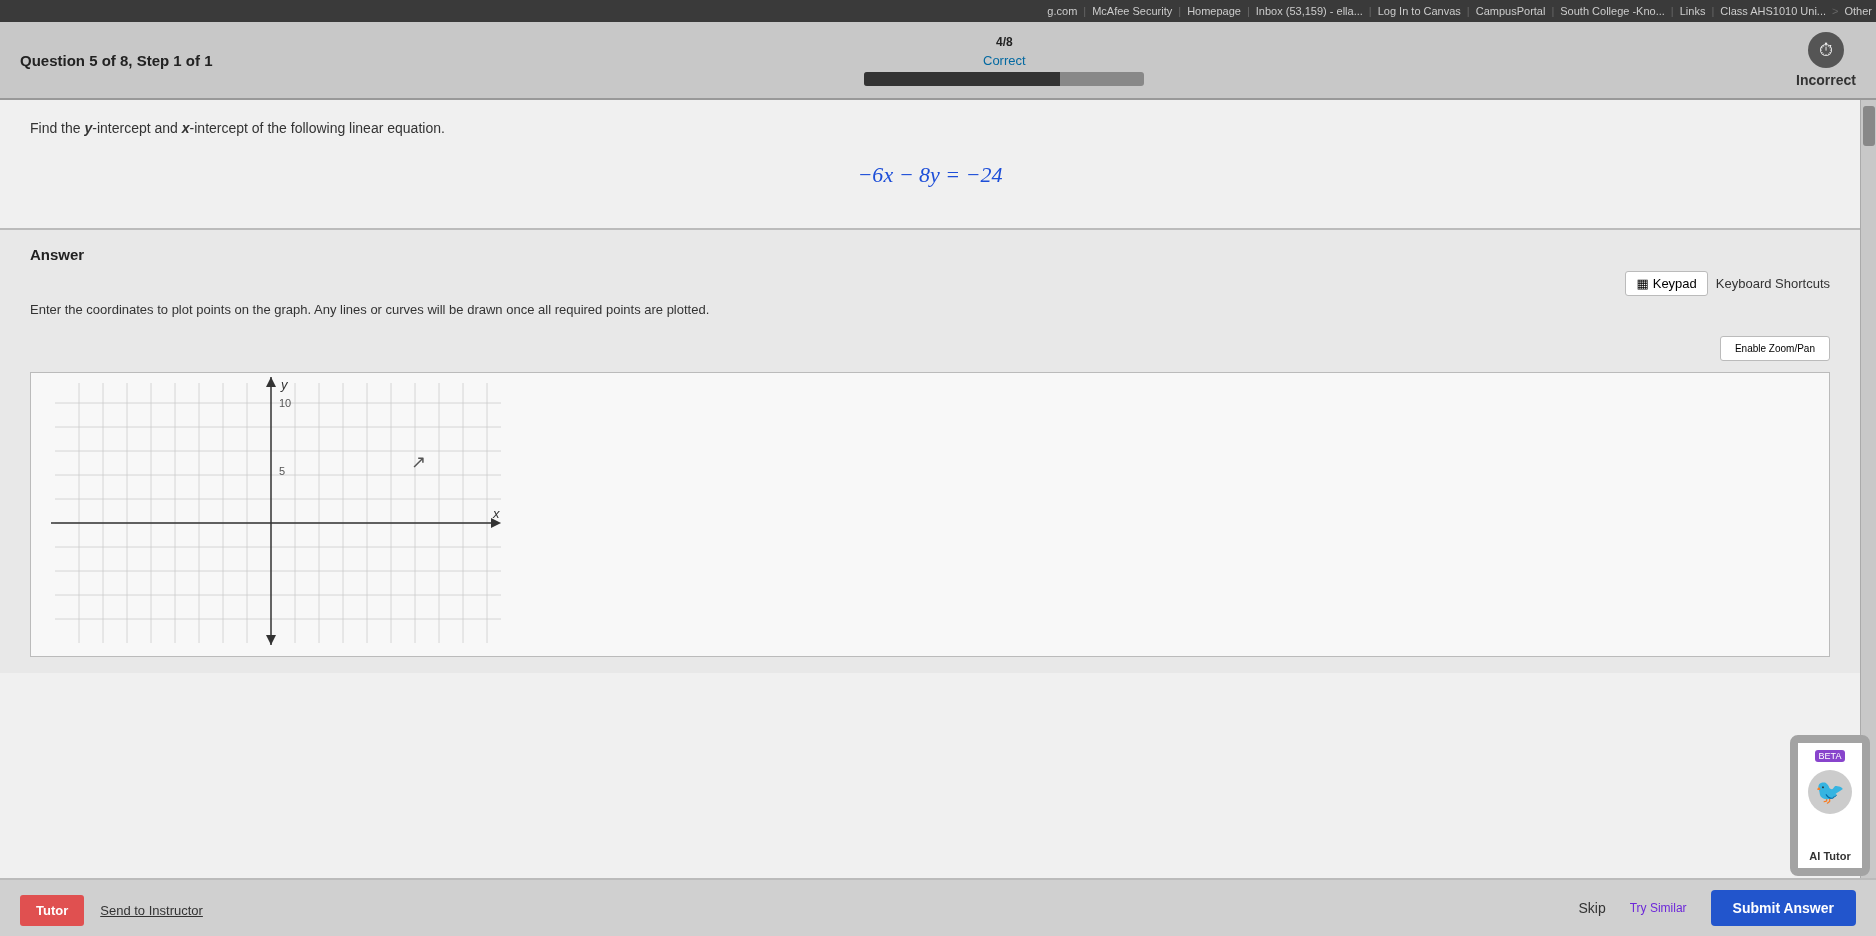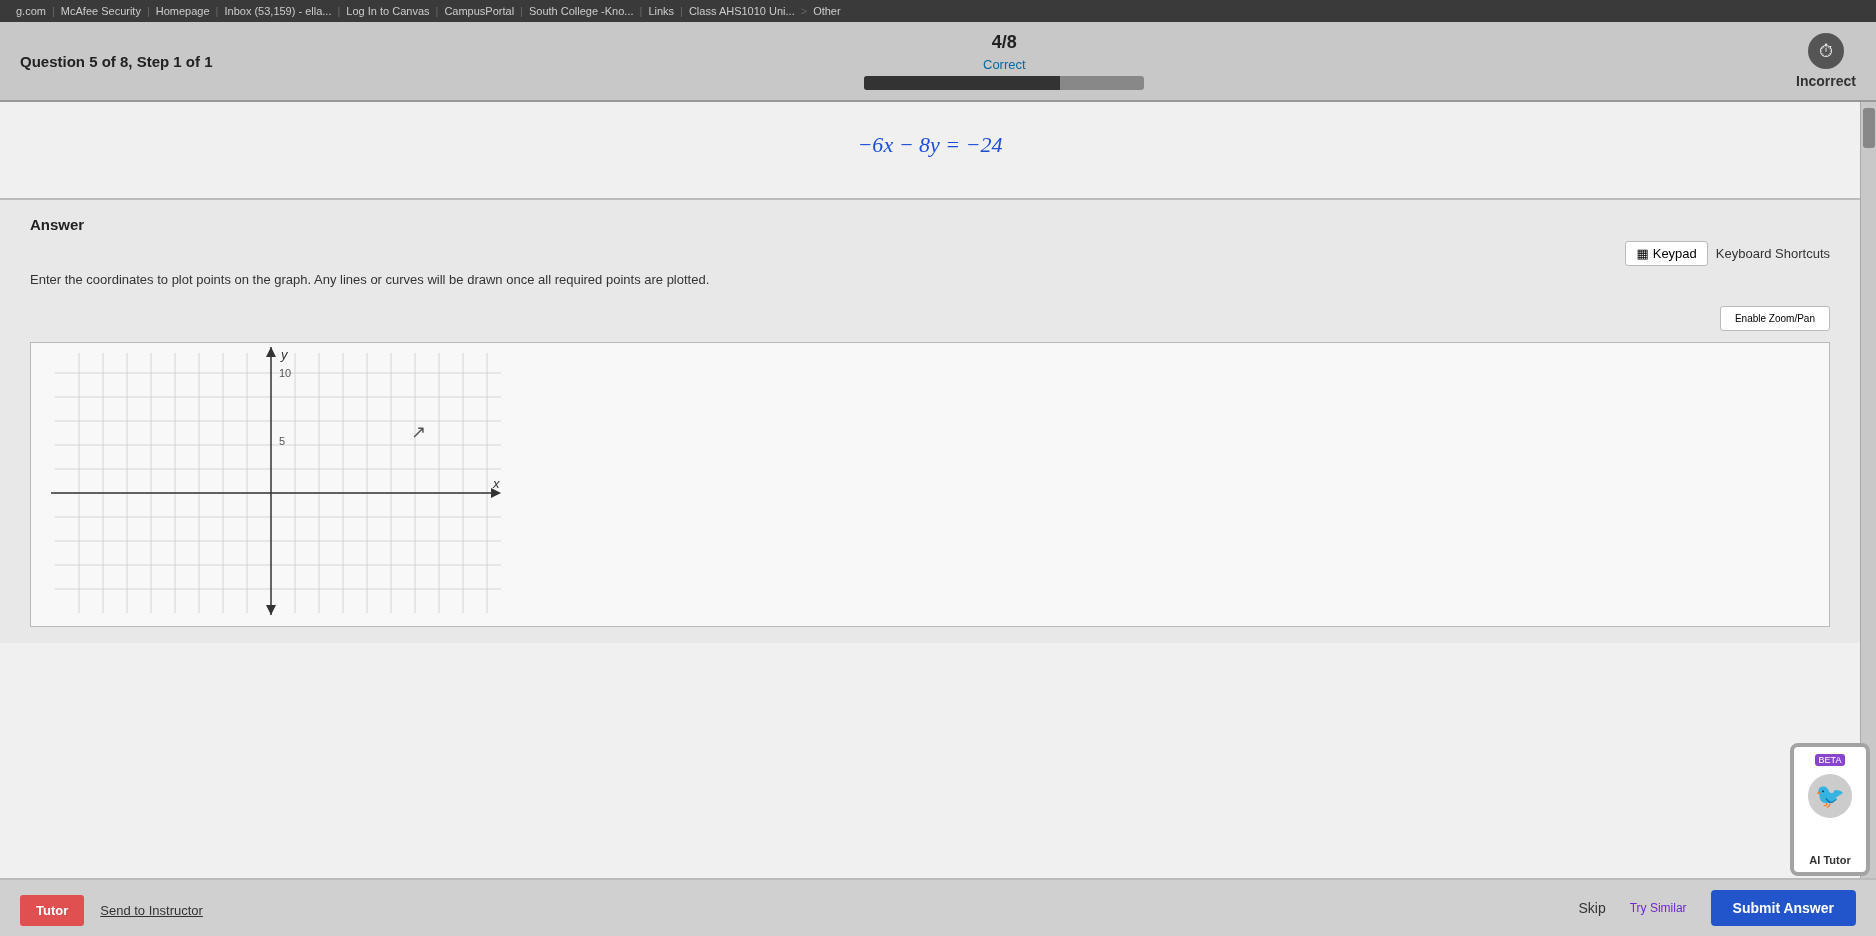--- a/index.html
+++ b/index.html
@@ -9,25 +9,26 @@
       font-size: 14px;
       color: #222;
     }
 
     
     .browser-bar {
       background: #3a3a3a;
       height: 22px;
       display: flex;
       align-items: center;
-      padding: 0 16px;
+      padding: 0 4px;
       gap: 6px;
       font-size: 11px;
       color: #ccc;
       overflow: hidden;
+      justify-content: flex-end;
     }
     .browser-bar span { white-space: nowrap; }
     .browser-bar .sep { color: #666; }
 
     
     .page-wrapper {
       background: #d0d0d0;
       min-height: 914px;
       display: flex;
       flex-direction: column;
@@ -50,21 +51,21 @@
       flex: 0 0 auto;
     }
     .header-center {
       flex: 1;
       display: flex;
       flex-direction: column;
       align-items: center;
       gap: 4px;
     }
     .score-label {
-      font-size: 18px;
+      font-size: 12px;
       font-weight: bold;
       color: #222;
     }
     .score-sublabel {
       font-size: 13px;
       color: #0369a1;
     }
     .progress-bar-container {
       width: 280px;
       height: 14px;
@@ -308,21 +309,21 @@
       font-weight: bold;
       cursor: pointer;
     }
 
     
     .ai-tutor-badge {
       position: fixed;
       bottom: 60px;
       right: 6px;
       background: #fff;
-      border: 4px solid #a3a3a3;
+      border: 8px solid #a3a3a3;
       border-radius: 8px;
       padding: 6px 8px;
       text-align: center;
       font-size: 11px;
       width: 80px;
     }
     .ai-tutor-badge .beta-tag {
       background: #8844cc;
       color: #fff;
       font-size: 9px;
@@ -396,20 +397,23 @@
     <div class="header-right">
       <div class="timer-icon">⏱</div>
       <div class="incorrect-label">Incorrect</div>
     </div>
   </div>
 
   <div class="content-area">
     <div class="main-content">
 
       <div class="question-body">
+        <div class="question-text">
+          Find the <em>y</em>-intercept and <em>x</em>-intercept of the following linear equation.
+        </div>
         <div class="equation-display math-equation">
           −6<i>x</i> − 8<i>y</i> = −24
         </div>
       </div>
 
       <div class="answer-section">
         <div class="answer-label">Answer</div>
 
         <div class="keypad-row">
           <button class="keypad-btn">

